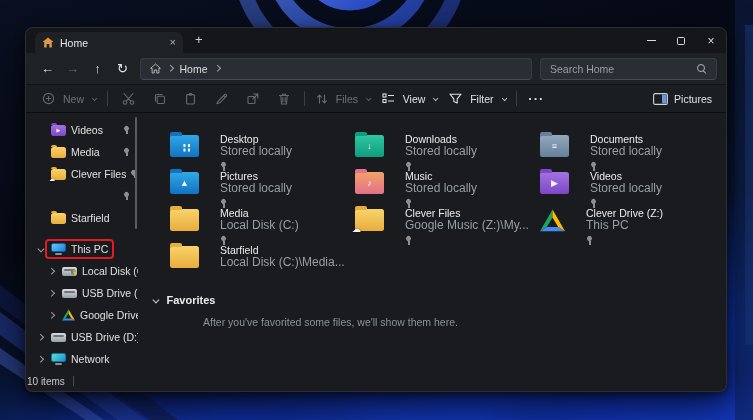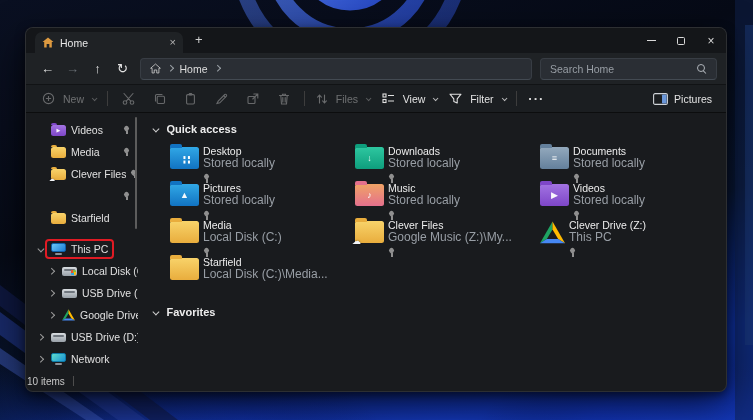--- a/index.html
+++ b/index.html
@@ -100,21 +100,21 @@
   .drv .slot{position:absolute;left:2px;right:2px;top:2px;height:2px;background:#6f767e;border-radius:1px;}
   .drv .flag{position:absolute;right:1px;bottom:1px;width:5px;height:5px;border-radius:1px;
     background:conic-gradient(#7fbb42 0 25%,#fdb813 0 50%,#2da7e0 0 75%,#e94f2e 0);}
 
   
   .main{flex:1;padding:10px 6px 0 12px;min-width:0;display:flex;flex-direction:column;}
   .sec-head{display:flex;align-items:center;gap:9px;color:#ededed;font-size:11px;font-weight:bold;padding-left:3px;flex:none;}
   .sec-head .cv{color:#cfcfcf;}
   .grid{margin:10px 0 0 20px;display:grid;grid-template-columns:185px 185px 185px;grid-auto-rows:37px;flex:none;}
   .tile{display:flex;align-items:flex-start;}
-  .t-text{margin-left:4px;min-width:0;}
+  .t-text{margin-left:21px;min-width:0;}
   .t-name{font-size:10.5px;color:#ededed;line-height:12px;white-space:nowrap;}
   .t-sub{font-size:12px;color:#989ea5;line-height:12px;white-space:nowrap;}
   .t-pin{margin-top:2px;}
   .fav-head{margin-top:13px;}
   .fav-empty{margin:10px 0 0 53px;font-size:10.5px;color:#8d939a;flex:none;}
 
   
   .statusbar{height:20px;flex:none;display:flex;align-items:center;gap:8px;padding-left:1px;font-size:10px;color:#c8c8c8;}
   .sb-sep{width:1px;height:10px;background:#4d4d4d;}
 </style>
@@ -395,24 +395,20 @@
                   <i class="scr"></i>
                 </span>
                 <span class="s-label">Network</span>
               </span>
             </div>
           </div>
         <span class="side-scroll"></span>
       </div>
 
       <div class="main">
-        <div class="sec-head">
-          <i class="cv d"></i>
-          <span>Quick access</span>
-        </div>
         <div class="grid">
             <div class="tile">
               <span class="fold" style="--c1:#31a8e6;--c2:#1173c2">
                 <i class="fgx"></i>
               </span>
               <div class="t-text"><div class="t-name">Desktop</div><div class="t-sub">Stored locally</div><span class="pin t-pin"></span></div>
             </div>
             <div class="tile">
               <span class="fold" style="--c1:#2ec7a0;--c2:#0e9e7d">
                 <i class="fg">↓</i>
@@ -468,20 +464,21 @@
               <div class="t-text">
                 <div class="t-name">Starfield</div>
                 <div class="t-sub">Local Disk (C:)\Media...</div>
               </div>
             </div>
           </div>
         <div class="sec-head fav-head">
           <i class="cv d"></i>
           <span>Favorites</span>
         </div>
+        <div class="fav-empty">After you've favorited some files, we'll show them here.</div>
       </div>
     </div>
 
     <div class="statusbar">
       <span>10 items</span>
       <span class="sb-sep"></span>
     </div>
   </div>
 </div>
 

